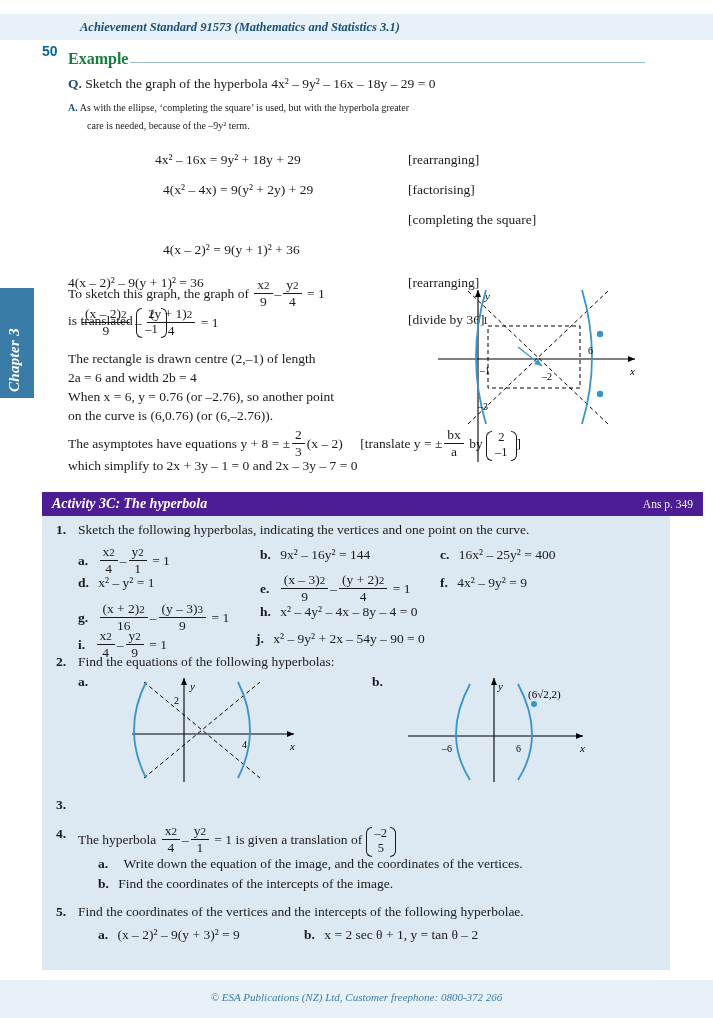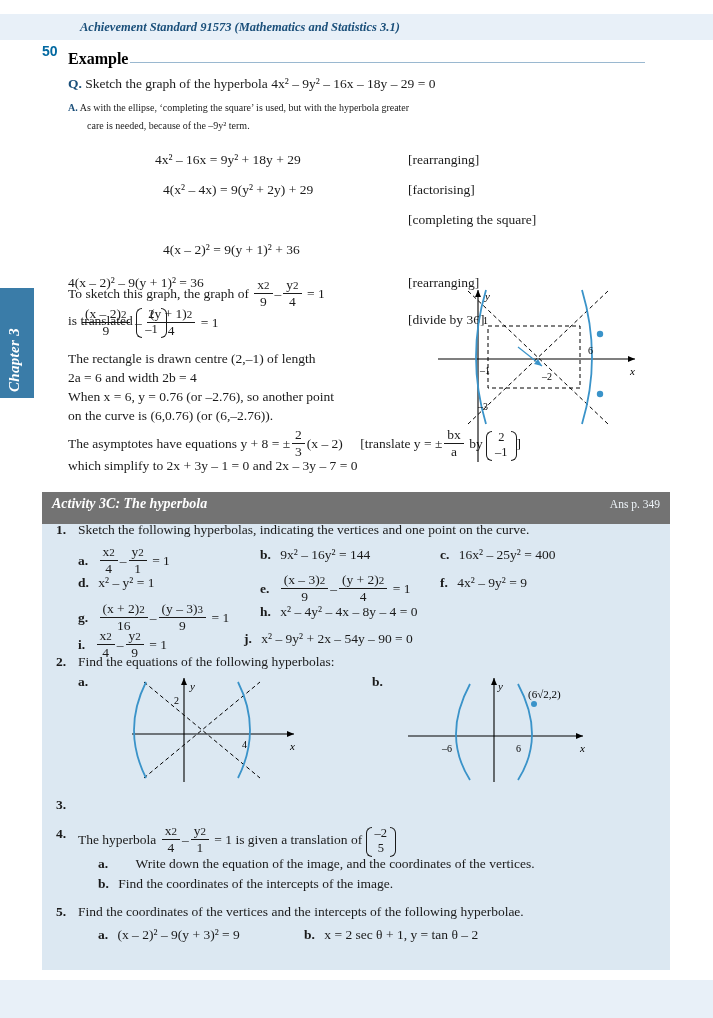--- a/index.html
+++ b/index.html
@@ -41,21 +41,21 @@
     width:110px;
     color:#fff;font-family:"Liberation Serif",serif;font-style:italic;
     font-weight:bold;font-size:15px;
     letter-spacing:.3px;
   }
 
   
   .content{position:absolute;left:0;top:44px;width:713px;}
   .example-head{
     position:absolute;left:68px;top:6px;
-    font-family:"Liberation Serif",serif;font-weight:bold;font-size:16px;color:#000000;
+    font-family:"Liberation Serif",serif;font-weight:bold;font-size:16px;color:#15803d;
   }
   .example-rule{
     position:absolute;left:130px;top:18px;width:515px;height:1px;background:#9ab8d0;
   }
   .lbl{font-weight:bold;color:#1a4f7a;}
 
   .q{position:absolute;left:68px;top:32px;width:580px;font-size:13.5px;}
   .a{position:absolute;left:68px;top:55px;width:580px;font-size:10px;line-height:18px;}
   .a .ind{display:block;margin-left:19px;}
 
@@ -83,21 +83,21 @@
 
   
   .fig1{position:absolute;left:430px;top:240px;width:215px;height:185px;}
 
   
   .activity{
     position:absolute;left:42px;top:492px;width:628px;height:478px;
     background:#dce8f2;
   }
   .activity-bar{
-    position:absolute;left:0;top:0;width:628px;height:32px;background:#737373;
+    position:absolute;left:0;top:0;width:628px;height:24px;background:#4c1d95;padding-left:33px;
   }
   .activity-title{
     position:absolute;left:10px;top:4px;
     font-family:"Liberation Serif",serif;font-style:italic;font-weight:bold;
     font-size:14px;color:#ffffff;
   }
   .activity-ans{
     position:absolute;right:10px;top:6px;
     font-size:11.5px;color:#eef4f9;
   }
@@ -285,21 +285,21 @@
       <span class="itm" style="left:218px;top:88px;">
         <span class="alpha">h.</span>
         <span style="margin-left:6px;">x² – 4y² – 4x – 8y – 4 = 0</span>
       </span>
 
       <span class="itm" style="left:36px;top:112px;">
         <span class="alpha">i.</span>
         <span style="margin-left:6px;"><span class="frac"><span class="n">x<span class="sm">2</span></span><span class="d">4</span></span>–<span class="frac"><span class="n">y<span class="sm">2</span></span><span class="d">9</span></span> = 1</span>
       </span>
 
-      <span class="itm" style="left:202px;top:115px;text-align:center;">
+      <span class="itm" style="left:214px;top:115px;text-align:center;">
         <span class="alpha">j.</span>
         <span style="margin-left:6px;">x² – 9y² + 2x – 54y – 90 = 0</span>
       </span>
 
       <span class="num" style="left:14px;top:138px;">2.</span>
       <span class="itm" style="left:36px;top:138px;">Find the equations of the following hyperbolas:</span>
       <span class="itm alpha" style="left:36px;top:158px;">a.</span>
       <span class="itm alpha" style="left:330px;top:158px;">b.</span>
 
       <div style="position:absolute;left:80px;top:158px;">
@@ -341,34 +341,35 @@
       <span class="num" style="left:14px;top:310px;">4.</span>
       <span class="itm" style="left:36px;top:307px;">
         <span>The hyperbola </span><span><span class="frac"><span class="n">x<span class="sm">2</span></span><span class="d">4</span></span>–<span class="frac"><span class="n">y<span class="sm">2</span></span><span class="d">1</span></span></span><span> = 1 is given a translation of</span>
         <span class="vec">
           <span class="col">–2</span>
           <span class="col">5</span>
         </span>
       </span>
       <span class="itm" style="left:56px;top:340px;">
         <span class="alpha">a.</span>
-        <span style="margin-left:24px;text-align:right;">Write down the equation of the image, and the coordinates of the vertices.</span>
+        <span style="margin-left:12px;text-align:right;">Write down the equation of the image, and the coordinates of the vertices.</span>
       </span>
       <span class="itm" style="left:56px;top:360px;">
         <span class="alpha">b.</span>
         <span style="margin-left:6px;">Find the coordinates of the intercepts of the image.</span>
       </span>
 
       <span class="num" style="left:14px;top:388px;">5.</span>
       <span class="itm" style="left:36px;top:388px;">Find the coordinates of the vertices and the intercepts of the following hyperbolae.</span>
       <span class="itm" style="left:56px;top:411px;">
         <span class="alpha">a.</span>
         <span style="margin-left:6px;">(x – 2)² – 9(y + 3)² = 9</span>
       </span>
       <span class="itm" style="left:262px;top:411px;">
         <span class="alpha">b.</span>
         <span style="margin-left:6px;">x = 2 sec θ + 1, y = tan θ – 2</span>
       </span>
     </div>
   </div>
 
   <div class="footer"></div>
+  <div class="footer-text">© ESA Publications (NZ) Ltd, Customer freephone: 0800-372 266</div>
 </div>
 
 </body></html>

